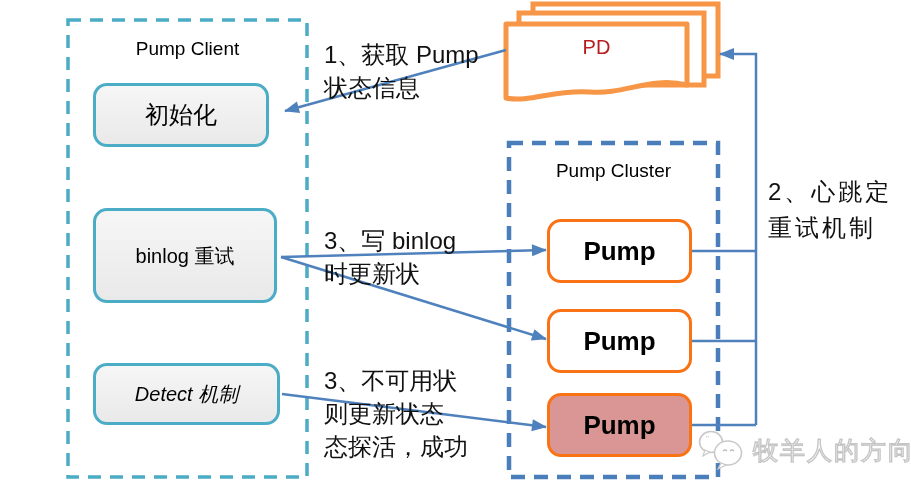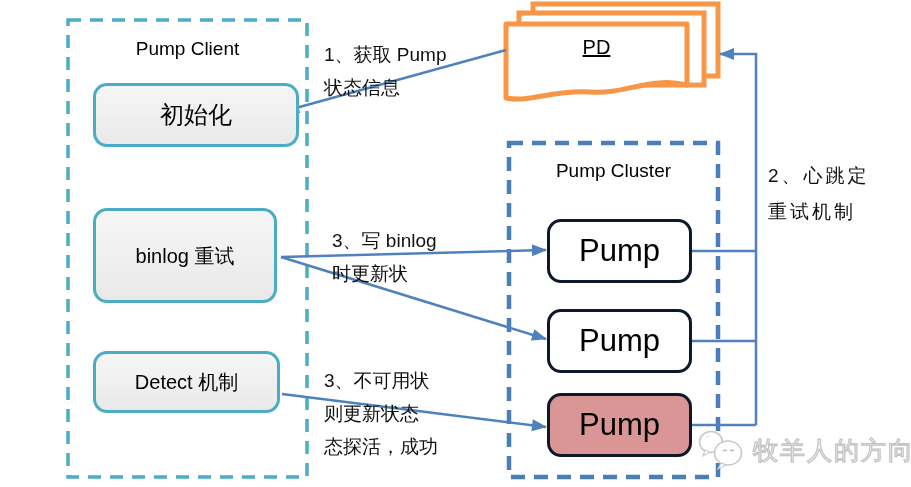--- a/index.html
+++ b/index.html
@@ -19,36 +19,37 @@
     position: absolute; z-index: 2;
     display: flex; flex-direction: column; align-items: center; justify-content: center;
     border-radius: 14px; text-align: center; color: #000;
   }
   .client-node {
     background: linear-gradient(180deg, #f6f6f6 0%, #e9e9e9 100%);
     border: 3px solid #4BACC6;
   }
   .pump-node {
     background: #ffffff;
-    border: 3px solid #0f172a;
-    font-size: 31px;
+    border: 3px solid #f97316;
+    font-size: 26px;
+    font-weight: bold;
   }
   .pump-node.down { background: #D99694; }
   .node-label-lg { font-size: 24px; }
   .node-label-md { font-size: 20px; line-height: 34px; }
 
   .pd-label {
-    position: absolute; z-index: 3; font-size: 20px; color: #000000; text-align: center; text-decoration: underline;
+    position: absolute; z-index: 3; font-size: 20px; color: #b91c1c; text-align: center;
   }
 
   .annotation {
-    position: absolute; z-index: 3; font-size: 19px; color: #111;
+    position: absolute; z-index: 3; font-size: 24px; color: #111;
     line-height: 33px; white-space: nowrap;
   }
-  .annotation.right-side { line-height: 36px; letter-spacing: 3px; }
+  .annotation.right-side { line-height: 36px; letter-spacing: 3px; margin-top: 16px; }
 
   .watermark {
     position: absolute; z-index: 4; display: flex; align-items: center; gap: 6px;
   }
   .watermark-text {
     font-size: 25px; letter-spacing: 2px;
     color: #ffffff;
     -webkit-text-stroke: 1.3px #c5c5c5;
     text-shadow: 0 0 1px #cccccc;
     white-space: nowrap;
@@ -86,29 +87,29 @@
     <g>
       <line x1="692" y1="251" x2="756" y2="251" stroke="#4F81BD" stroke-width="2.5"></line>
       <line x1="692" y1="341" x2="756" y2="341" stroke="#4F81BD" stroke-width="2.5"></line>
       <line x1="692" y1="425" x2="756" y2="425" stroke="#4F81BD" stroke-width="2.5"></line>
       <path d="M756,425 L756,54 L720,54" fill="none" stroke="#4F81BD" stroke-width="2.5" marker-end="url(#arw)"></path>
     </g>
   </svg>
 
   <div class="group-title" style="left:68px; top:38px; width:239px;">Pump Client</div>
 
-  <div class="node client-node" style="left:93px; top:83px; width:206px; height:64px;">
+  <div class="node client-node" style="left:93px; top:83px; width:176px; height:64px;">
     <span class="node-label-lg">初始化</span>
   </div>
 
   <div class="node client-node" style="left:93px; top:208px; width:184px; height:95px;">
     <span class="node-label-md">binlog 重试</span>
   </div>
 
-  <div class="node client-node" style="left:93px; top:351px; width:187px; height:62px;">
+  <div class="node client-node" style="left:93px; top:363px; width:187px; height:62px;font-style:italic;">
     <span class="node-label-md">Detect 机制</span>
   </div>
 
   <div class="pd-label" style="left:506px; top:36px; width:181px;">PD</div>
 
   <div class="group-title" style="left:509px; top:160px; width:209px;">Pump Cluster</div>
 
   <div class="node pump-node" style="left:547px; top:219px; width:145px; height:64px;">
     <span>Pump</span>
   </div>
@@ -117,21 +118,21 @@
   </div>
   <div class="node pump-node down" style="left:547px; top:393px; width:145px; height:64px;">
     <span>Pump</span>
   </div>
 
   <div class="annotation" style="left:324px; top:38px;">
     <div>1、获取 Pump</div>
     <div>状态信息</div>
   </div>
 
-  <div class="annotation" style="left:332px; top:224px;">
+  <div class="annotation" style="left:324px; top:224px;">
     <div>3、写  binlog</div>
     <div>时更新状</div>
   </div>
 
   <div class="annotation" style="left:324px; top:364px;">
     <div>3、不可用状</div>
     <div>则更新状态</div>
     <div>态探活，成功</div>
   </div>
 

